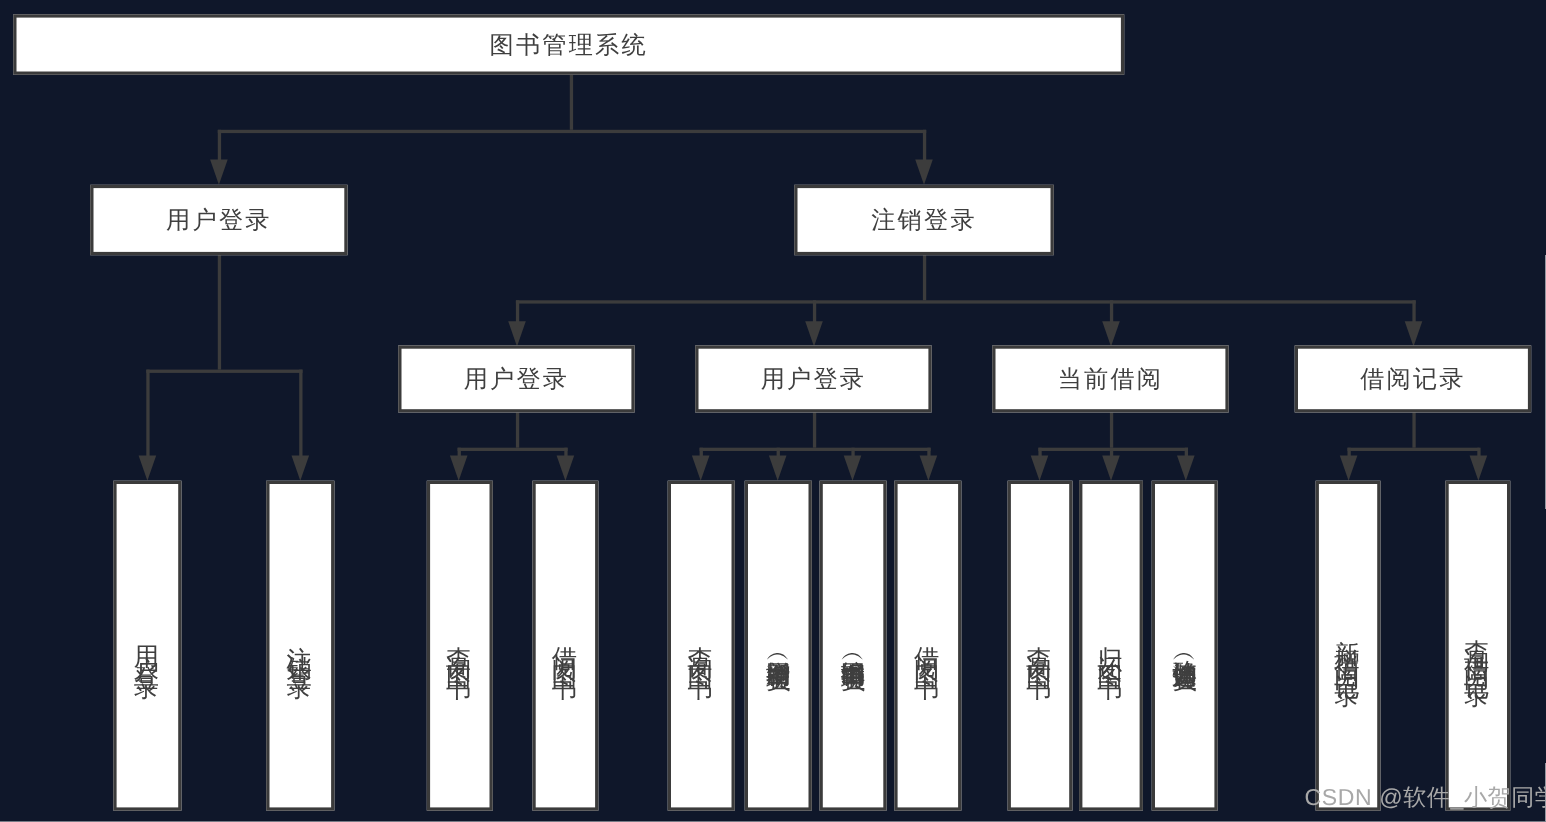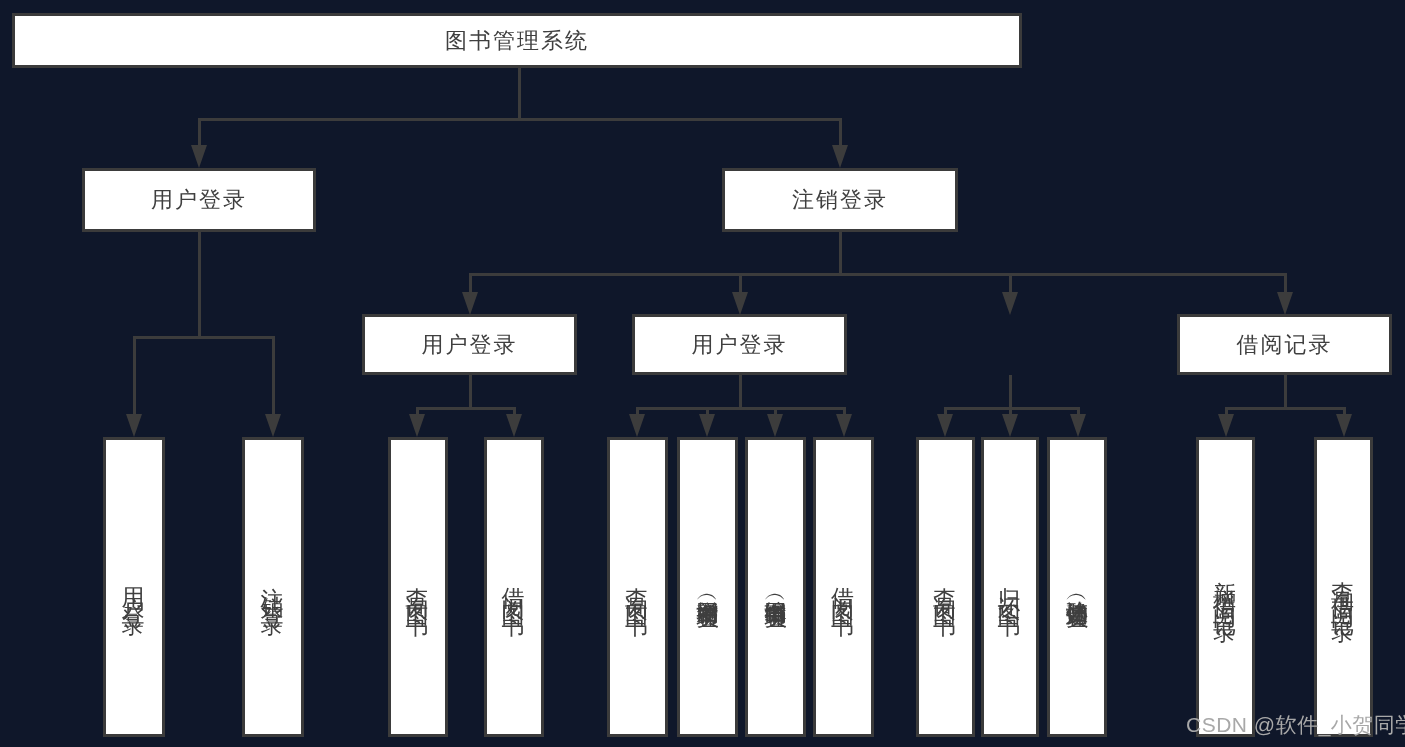--- a/index.html
+++ b/index.html
@@ -127,20 +127,21 @@
   <div class="line" style="left:1343px; top:407px; width:3px;   height:10px;"></div>
   <div class="head" style="left:1336px; top:414px;"></div>
 
   <div class="hbox" style="left:12px; top:13px; width:1010px; height:55px;">图书管理系统</div>
 
   <div class="hbox" style="left:82px; top:168px; width:234px; height:64px;">用户登录</div>
   <div class="hbox" style="left:722px; top:168px; width:236px; height:64px;">注销登录</div>
 
   <div class="hbox" style="left:362px; top:314px; width:215px; height:61px;">用户登录</div>
   <div class="hbox" style="left:632px; top:314px; width:215px; height:61px;">用户登录</div>
+  <div class="hbox" style="left:902px; top:314px; width:215px; height:61px;">当前借阅</div>
   <div class="hbox" style="left:1177px; top:314px; width:215px; height:61px;">借阅记录</div>
 
   <div class="vbox" style="left:103px; width:62px;">用户登录</div>
   <div class="vbox" style="left:242px; width:62px;">注销登录</div>
 
   <div class="vbox" style="left:388px; width:60px;">查询图书</div>
   <div class="vbox" style="left:484px; width:60px;">借阅图书</div>
 
   <div class="vbox" style="left:607px; width:61px;">查询图书</div>
   <div class="vbox tight" style="left:677px; width:61px;">新增图书（管理员）</div>

